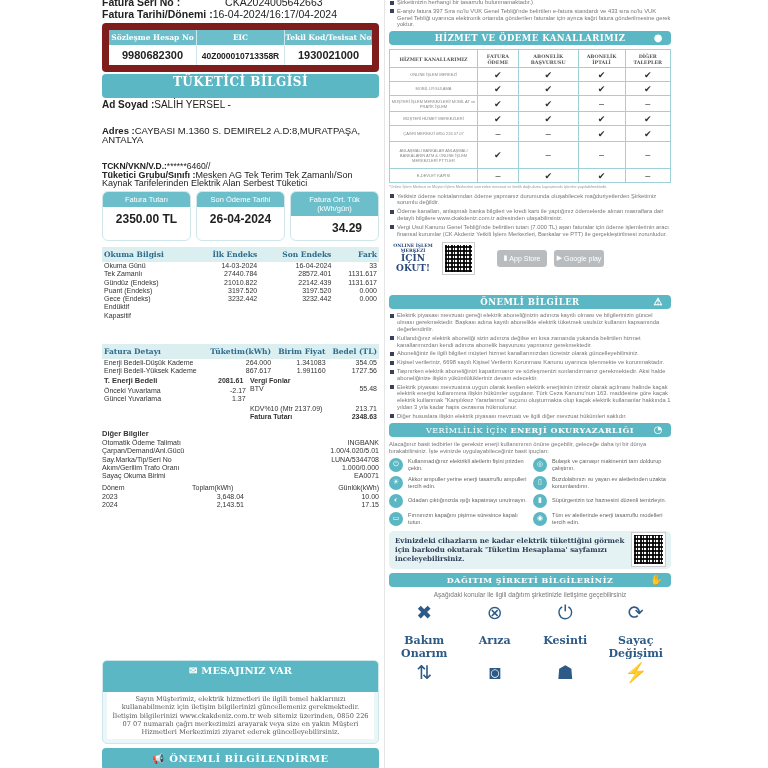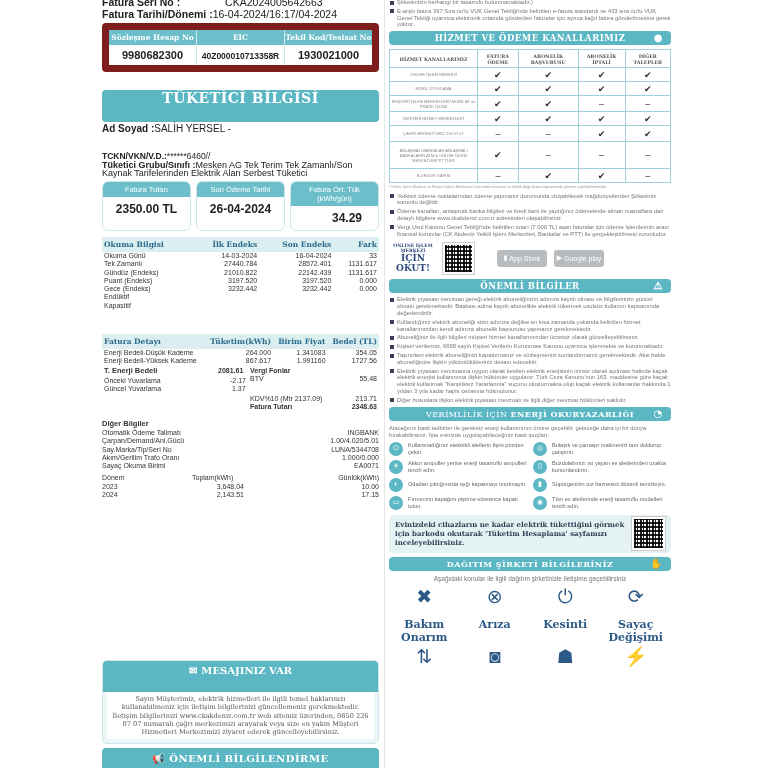--- a/index.html
+++ b/index.html
@@ -92,26 +92,29 @@
         <div>EIC</div>
         <div>Tekil Kod/Tesisat No</div>
       </div>
       <div class="ids-row">
         <div style="font-size:11px;">9980682300</div>
         <div style="font-size:8.5px;padding-top:6px;">40Z000010713358R</div>
         <div style="font-size:11px;">1930021000</div>
       </div>
     </div>
 
-    <div class="section-bar" style="margin-top:18px;height:32px;line-height:16px;font-size:14px;">TÜKETİCİ BİLGİSİ</div>
+    <div class="section-bar" style="margin-top:2px;height:24px;line-height:16px;font-size:12px;">TÜKETİCİ BİLGİSİ</div>
 
     <div class="kv" style="margin-top:1px;">
       <b>Ad Soyad :</b><span>SALİH YERSEL -</span>
     </div>
 
+    <div class="kv" style="margin-top:16px;font-size:9.5px;line-height:9px;">
+      <b>Adres :</b><span>CAYBASI M.1360 S. DEMIREL2 A.D:8,MURATPAŞA, ANTALYA</span>
+    </div>
 
     <div class="kv" style="margin-top:17px;font-size:8.5px;">
       <b>TCKN/VKN/V.D.:</b><span>******6460//</span>
     </div>
     <div class="kv" style="font-size:9px;line-height:7.5px;">
       <b>Tüketici Grubu/Sınıfı :</b><span>Mesken AG Tek Terim Tek Zamanlı/Son Kaynak Tarifelerinden Elektrik Alan Serbest Tüketici</span>
     </div>
 
     <div class="tiles" style="margin-top:4px;">
       <div class="tile">
@@ -361,21 +364,21 @@
       <div class="store" style="width:50px;margin-left:23px;">
           <span style="margin-right:2px;">▮</span>
           <span>App Store</span>
         </div>
       <div class="store" style="width:50px;margin-left:7px;">
           <span style="margin-right:2px;">▶</span>
           <span>Google play</span>
         </div>
     </div>
 
-    <div class="section-bar" style="margin-top:4px;height:14px;line-height:14px;font-size:8.5px;">
+    <div class="section-bar" style="margin-top:20px;height:14px;line-height:14px;font-size:8.5px;">
       <span>ÖNEMLİ BİLGİLER</span>
       <span class="ic">⚠</span>
     </div>
     <div style="margin-top:3px;">
       <div class="bullet"><span>Elektrik piyasası mevzuatı gereği elektrik aboneliğinizin adınıza kayıtlı olması ve bilgilerinizin güncel olması gerekmektedir. Başkası adına kayıtlı abonelikle elektrik tüketmek usulsüz kullanım kapsamında değerlendirilir.</span></div>
       <div class="bullet"><span>Kullandığınız elektrik aboneliği sizin adınıza değilse en kısa zamanda yukarıda belirtilen hizmet kanallarımızdan kendi adınıza abonelik başvurusu yapmanız gerekmektedir.</span></div>
       <div class="bullet"><span>Aboneliğiniz ile ilgili bilgileri müşteri hizmet kanallarımızdan ücretsiz olarak güncelleyebilirsiniz.</span></div>
       <div class="bullet"><span>Kişisel verileriniz, 6698 sayılı Kişisel Verilerin Korunması Kanunu uyarınca işlenmekte ve korunmaktadır.</span></div>
       <div class="bullet"><span>Taşınırken elektrik aboneliğinizi kapattırmanız ve sözleşmenizi sonlandırmanız gerekmektedir. Aksi halde aboneliğinize ilişkin yükümlülükleriniz devam edecektir.</span></div>
       <div class="bullet"><span>Elektrik piyasası mevzuatına uygun olarak kesilen elektrik enerjisinin izinsiz olarak açılması halinde kaçak elektrik enerjisi kullanımına ilişkin hükümler uygulanır. Türk Ceza Kanunu'nun 163. maddesine göre kaçak elektrik kullanmak "Karşılıksız Yararlanma" suçunu oluşturmakta olup kaçak elektrik kullananlar hakkında 1 yıldan 3 yıla kadar hapis cezasına hükmolunur.</span></div>

